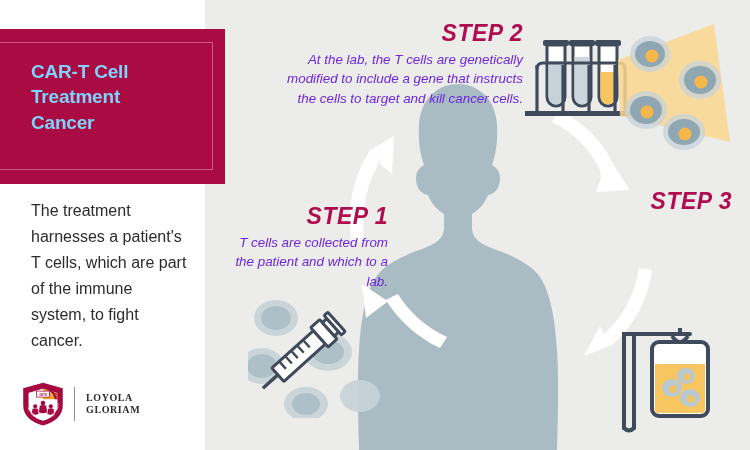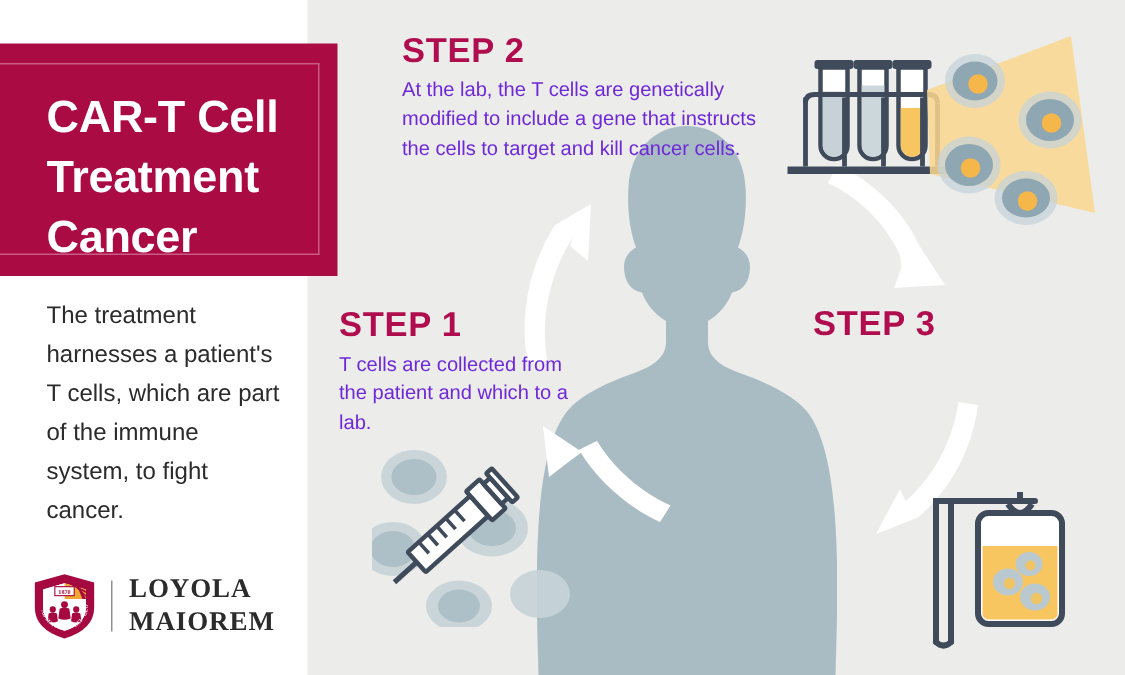--- a/index.html
+++ b/index.html
@@ -43,22 +43,22 @@
     left: 0px; top: 13px;
     width: 213px; height: 128px;
     border: 1px solid #c95b84;
     border-left: none;
     box-sizing: border-box;
   }
   .title-text {
     position: absolute;
     left: 31px; top: 30px;
     width: 180px;
-    color: #ffffff;
-    font-size: 30px;
+    color: #7dd3fc;
+    font-size: 19px;
     font-weight: bold;
     line-height: 1.33;
     letter-spacing: -0.2px;
   }
 
   
   .body-copy {
     position: absolute;
     left: 31px; top: 198px;
     width: 160px;
@@ -78,44 +78,44 @@
   .logo-crest { width: 46px; height: 46px; flex: 0 0 auto; }
   .logo-rule {
     width: 1px; height: 34px;
     background: #8f8f8f;
     margin: 0 11px 0 8px;
     flex: 0 0 auto;
   }
   .logo-words {
     font-family: "Liberation Serif", serif;
     color: #2b2b2b;
-    font-size: 18px;
+    font-size: 10px;
     font-weight: bold;
     line-height: 1.22;
     letter-spacing: 0.6px;
   }
 
   
-  .step { position: absolute; text-align: left; }
+  .step { position: absolute; text-align: right; font-style: italic; }
   .step-heading {
     color: #b00d4e;
     font-size: 23px;
     font-weight: bold;
     letter-spacing: 0.5px;
     margin-bottom: 3px;
   }
   .step-body {
     color: #6d28d9;
     font-size: 13.4px;
     line-height: 1.45;
   }
 
   #step2 { left: 268px; top: 20px; width: 255px; }
   #step1 { left: 226px; top: 203px; width: 162px; }
-  #step3 { left: 542px; top: 202px; width: 190px; }
+  #step3 { left: 542px; top: 188px; width: 190px; }
 
   
   .illus { position: absolute; }
   #tubes    { left: 523px; top: 25px;  width: 118px; height: 108px; }
   #cells-lab{ left: 618px; top: 18px;  width: 126px; height: 132px; }
   #syringe  { left: 248px; top: 300px; width: 136px; height: 118px; }
   #iv       { left: 602px; top: 312px; width: 126px; height: 126px; }
   #silhouette { left: 358px; top: 82px; width: 200px; height: 368px; }
   #arrows   { left: 300px; top: 8px;  width: 430px; height: 390px; }
 </style>
@@ -161,21 +161,21 @@
         </g>
         <path id="crestArc" d="M16 50 A34 34 0 0 0 84 50" fill="none"></path>
         <text font-family="Liberation Serif, serif" font-size="7.5" fill="#ffffff" font-weight="bold" letter-spacing="0.4">
           <textPath href="#crestArc" startOffset="6%">AD MAIOREM · DEI · GLORIAM</textPath>
         </text>
       </svg>
     </span>
     <span class="logo-rule"></span>
     <span class="logo-words">
       <div>LOYOLA</div>
-      <div>MAIOREM</div>
+      <div>GLORIAM</div>
     </span>
   </div>
 
   <div class="illus" id="silhouette">
     <svg viewBox="0 0 200 368" width="200" height="368">
       <path fill="#a9bcc4" d="
         M100 2
         C 78 2 62 19 61 43
         C 60 58 62 72 66 83
         C 61 86 58 90 58 96

